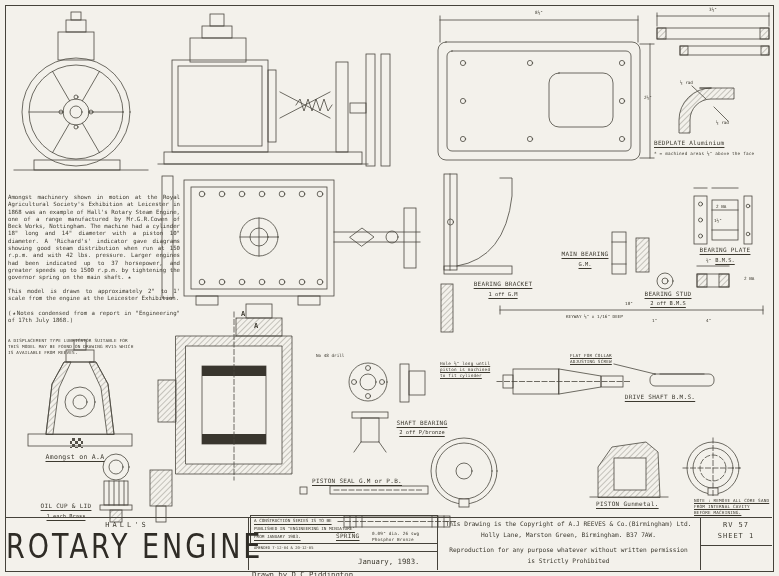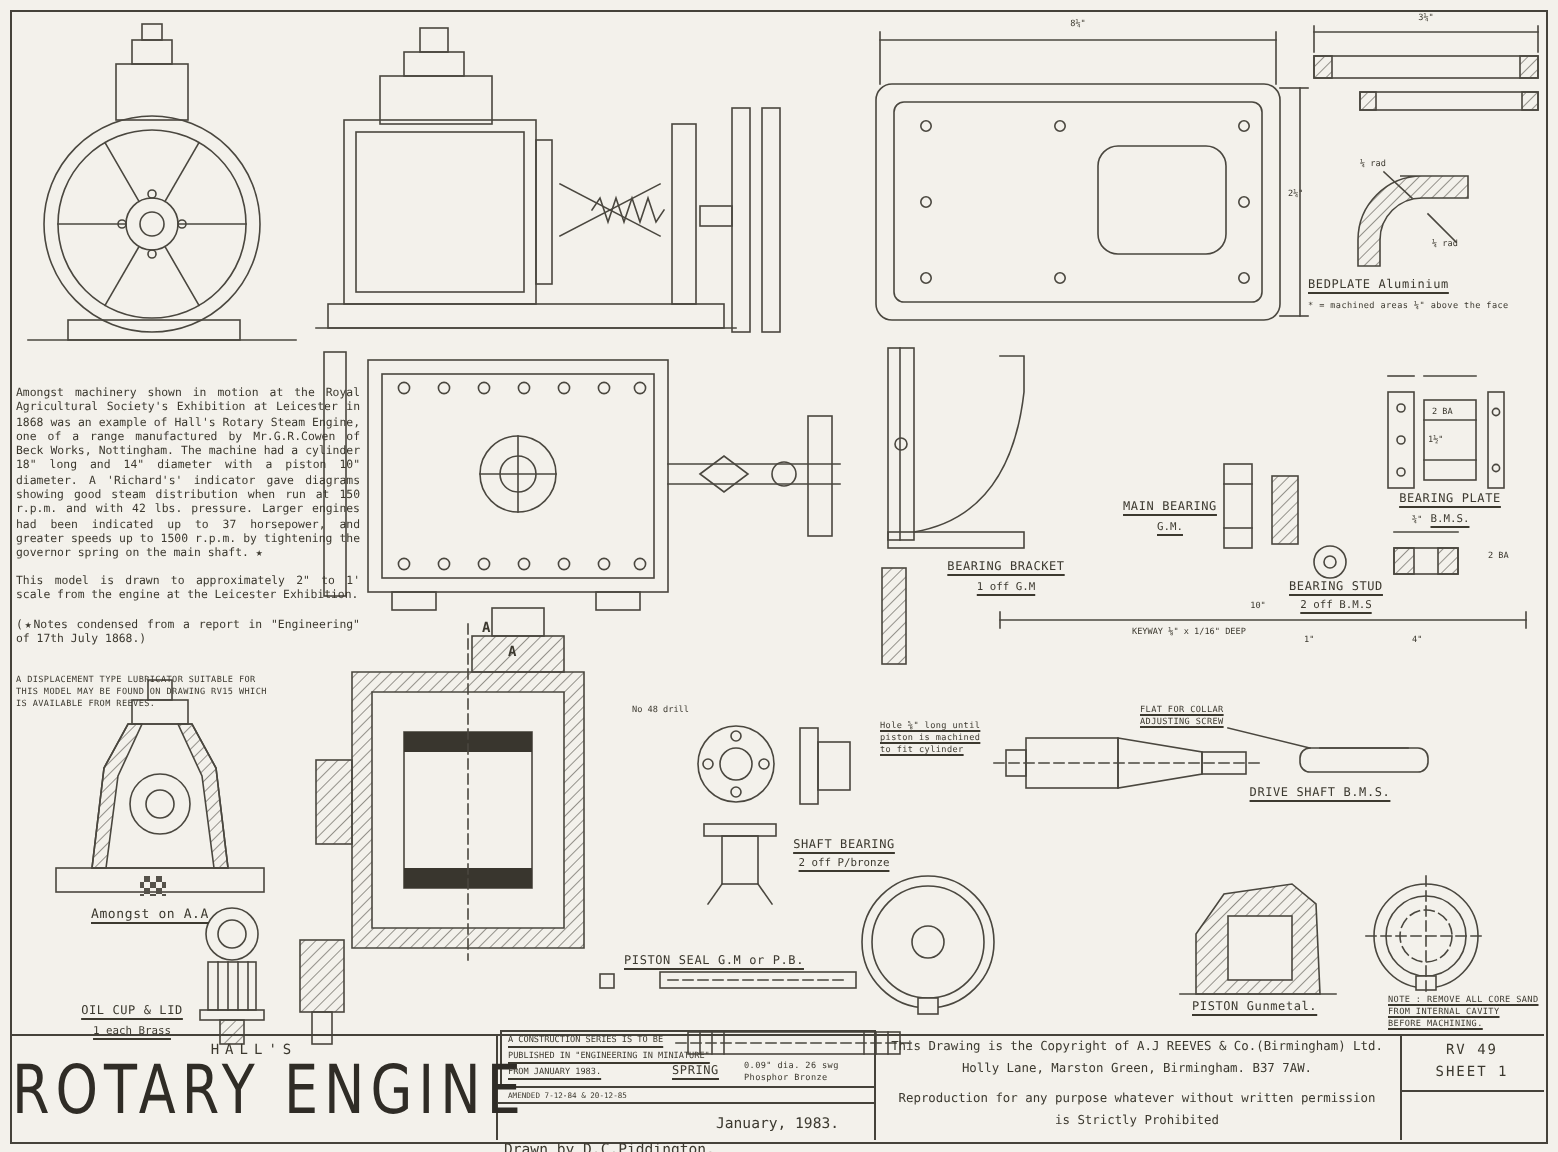--- a/index.html
+++ b/index.html
@@ -388,16 +388,16 @@
   <div class="t series" style="left:254px;top:534px;">FROM JANUARY 1983.</div>
   <div class="t amend" style="left:254px;top:545px;">AMENDED 7-12-84 &amp; 20-12-85</div>
   <div class="t drawn" style="left:252px;top:570px;">Drawn by D.C.Piddington.</div>
   <div class="t drawn" style="left:358px;top:557px;">January, 1983.</div>
 
   <div class="t cop c" style="left:437px;top:520px;width:263px;">This Drawing is the Copyright of A.J REEVES &amp; Co.(Birmingham) Ltd.</div>
   <div class="t cop c" style="left:437px;top:531px;width:263px;">Holly Lane, Marston Green, Birmingham. B37 7AW.</div>
   <div class="t cop c" style="left:437px;top:546px;width:263px;">Reproduction for any purpose whatever without written permission</div>
   <div class="t cop c" style="left:437px;top:557px;width:263px;">is Strictly Prohibited</div>
 
-  <div class="t refno c" style="left:700px;top:521px;width:72px;">RV 49</div>
+  <div class="t refno c" style="left:700px;top:521px;width:72px;">RV 57</div>
   <div class="t refno c" style="left:700px;top:532px;width:72px;">SHEET 1</div>
 
 </div>
 
 </body></html>

